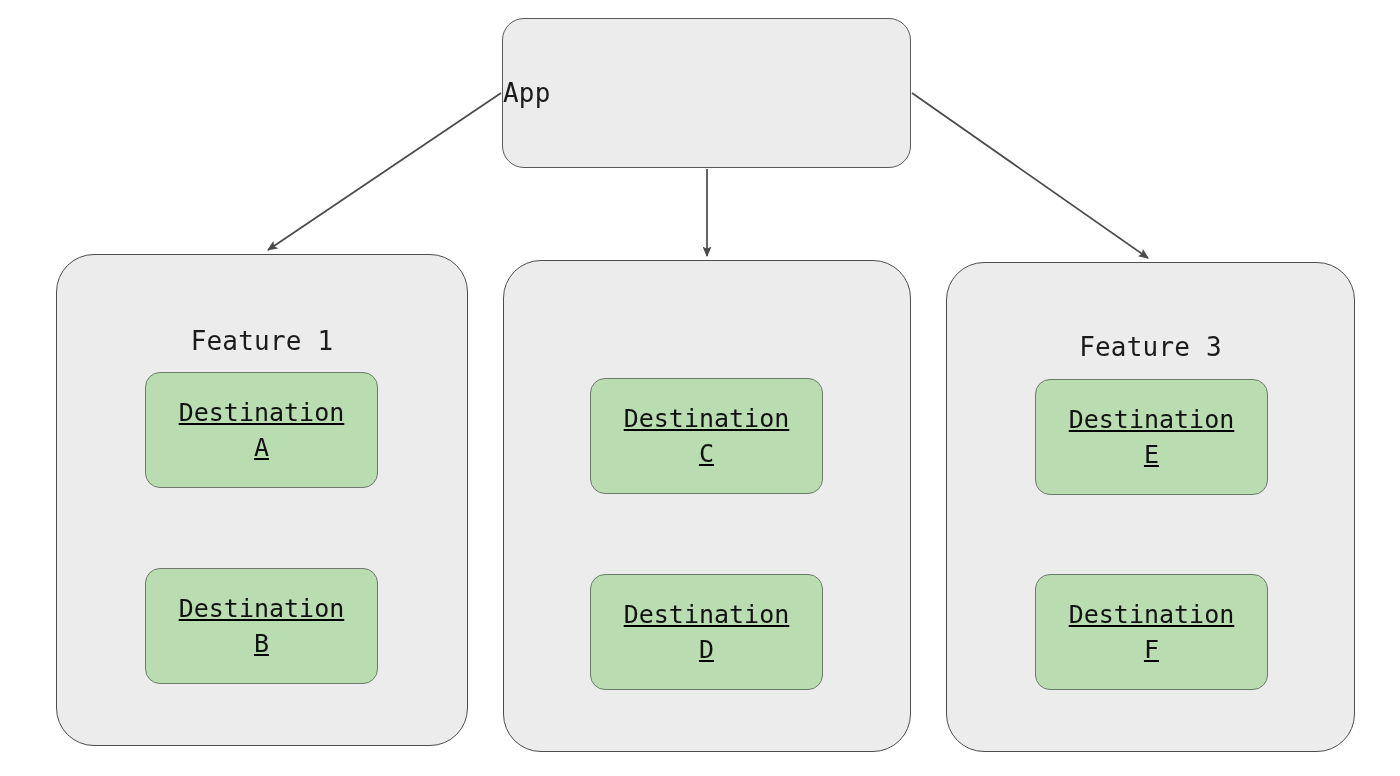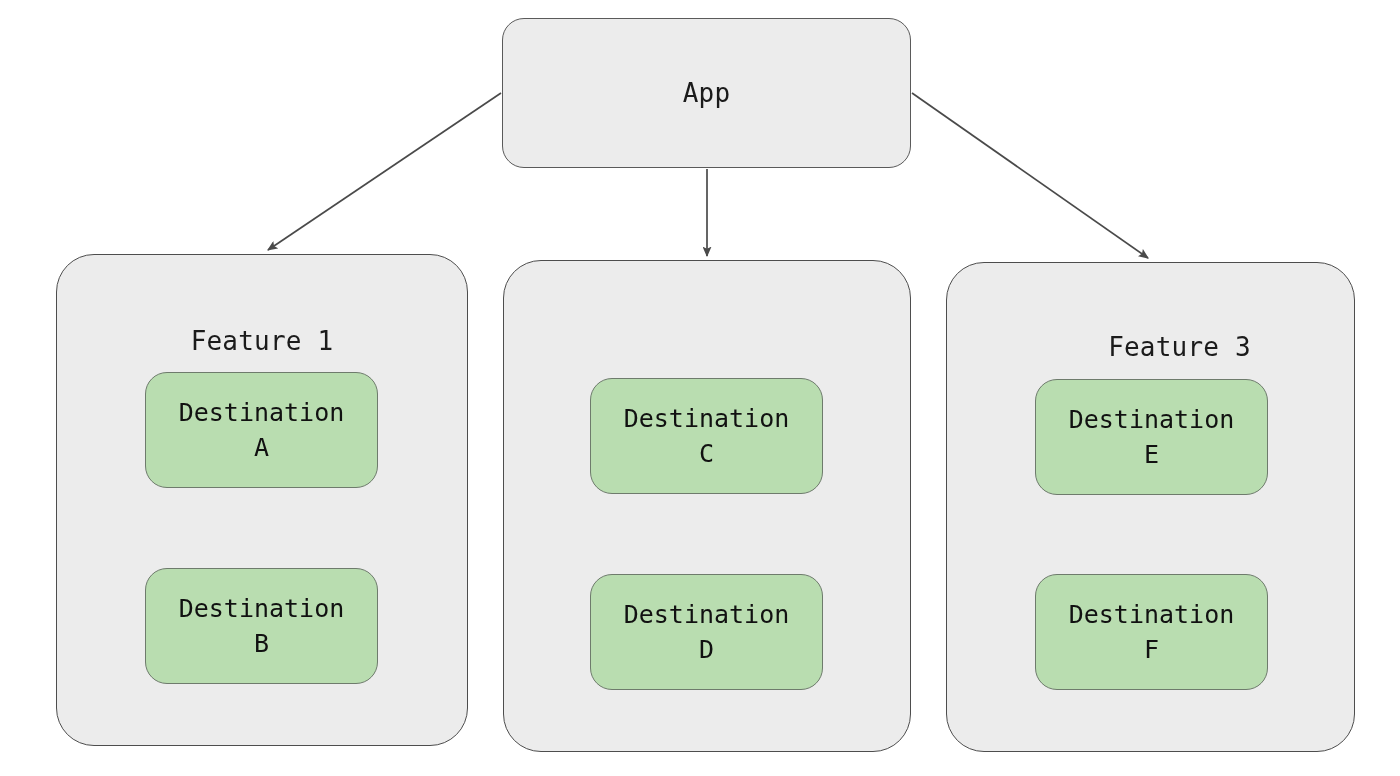--- a/index.html
+++ b/index.html
@@ -34,21 +34,21 @@
   .app-node {
     left: 502px;
     top: 18px;
     width: 409px;
     height: 150px;
     background: #ECECEC;
     border: 1.6px solid #5A5A5A;
     border-radius: 22px;
     display: flex;
     align-items: center;
-    justify-content: center;
+    justify-content: flex-start;
   }
   .app-label {
     font-size: 26px;
     color: #1b1b1b;
     letter-spacing: 0.2px;
   }
   .feature-group {
     background: #ECECEC;
     border: 1.6px solid #4d4d4d;
     border-radius: 38px;
@@ -60,41 +60,42 @@
     text-align: center;
     font-size: 26px;
     color: #1b1b1b;
     letter-spacing: 0.2px;
     white-space: nowrap;
     margin-top: 32px;
   }
   .dest-node {
     background: #B9DDB0;
     border: 1.6px solid #6E7B6C;
-    border-radius: 22px;
+    border-radius: 15px;
     display: flex;
     align-items: center;
     justify-content: center;
     text-align: center;
     box-sizing: border-box;
+    text-decoration: underline;
   }
   .dest-label {
     font-size: 25px;
     line-height: 1.42;
     color: #111111;
     letter-spacing: 0px;
     white-space: pre-line;
   }
   
   #group-f1 { left: 56px;  top: 254px; width: 412px; height: 492px; }
   #group-f2 { left: 503px; top: 260px; width: 408px; height: 492px; }
   #group-f3 { left: 946px; top: 262px; width: 409px; height: 490px; }
   #title-f1 { top: 294px; left: 56px;  width: 412px; }
   #title-f2 { top: 300px; left: 503px; width: 408px; }
-  #title-f3 { top: 300px; left: 946px; width: 409px; padding-left: 29px; }
+  #title-f3 { top: 300px; left: 946px; width: 409px; }
   
   #dest-a { left: 145px;  top: 372px; width: 233px; height: 116px; }
   #dest-b { left: 145px;  top: 568px; width: 233px; height: 116px; }
   #dest-c { left: 590px;  top: 378px; width: 233px; height: 116px; }
   #dest-d { left: 590px;  top: 574px; width: 233px; height: 116px; }
   #dest-e { left: 1035px; top: 379px; width: 233px; height: 116px; }
   #dest-f { left: 1035px; top: 574px; width: 233px; height: 116px; }
 </style>
 </head>
 <body>

